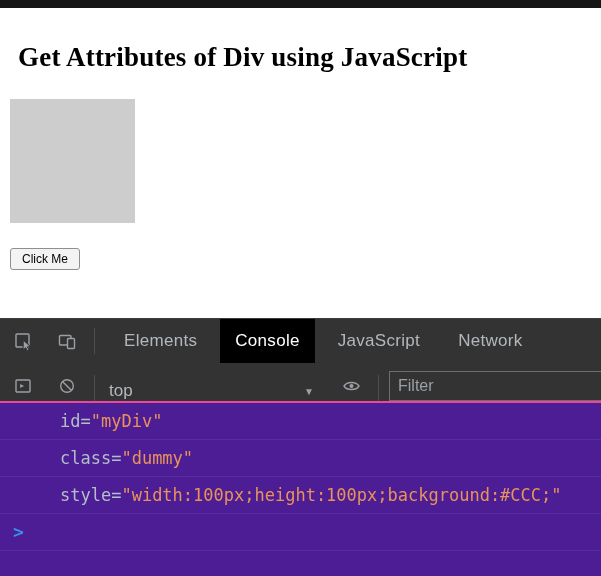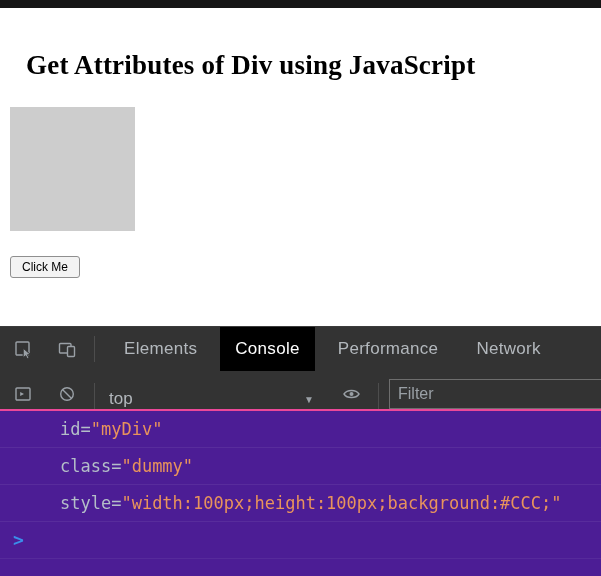--- a/index.html
+++ b/index.html
@@ -11,21 +11,21 @@
   }
 
   
   .window-strip { height: 8px; width: 100%; }
 
   
   .page { height: 302px; box-sizing: border-box; padding-left: 10px; }
   .page h1 {
     font-family: "Liberation Serif", serif;
     font-size: 27px; font-weight: bold; color: #000;
-    margin: 16px; padding-top: 26px; letter-spacing: 0.2px;
+    margin: 8px; padding-top: 26px; letter-spacing: 0.2px;
   }
   .gray-div { width: 125px; height: 124px; margin-top: 26px; }
   .click-btn {
     margin-top: 25px;
     font-family: "Liberation Sans", sans-serif;
     font-size: 12px; color: #000;
     background: #f3f3f3; border: 1px solid #8f8f8f; border-radius: 3px;
     padding: 3px 11px; cursor: default;
   }
 
@@ -111,21 +111,21 @@
         <svg width="18" height="18" viewBox="0 0 18 18">
           <rect x="1.5" y="3.5" width="11.5" height="9.5" rx="1" fill="none" stroke="#9aa0a6" stroke-width="1.4"></rect>
           <rect x="9.5" y="6.5" width="7" height="10" rx="1" fill="#333333" stroke="#9aa0a6" stroke-width="1.4"></rect>
         </svg>
       </span>
     </button>
     <div class="vsep"></div>
 
     <div class="tab">Elements</div>
     <div class="tab active">Console</div>
-    <div class="tab">Performance</div>
+    <div class="tab">JavaScript</div>
     <div class="tab">Network</div>
   </div>
 
   <div class="toolbar">
     <button class="iconbtn">
       <span>
         <svg width="18" height="18" viewBox="0 0 18 18">
           <rect x="2" y="3" width="14" height="12" rx="1" fill="none" stroke="#9aa0a6" stroke-width="1.4"></rect>
           <path d="M6.2 7 L10 9 L6.2 11 Z" fill="#9aa0a6"></path>
         </svg>

